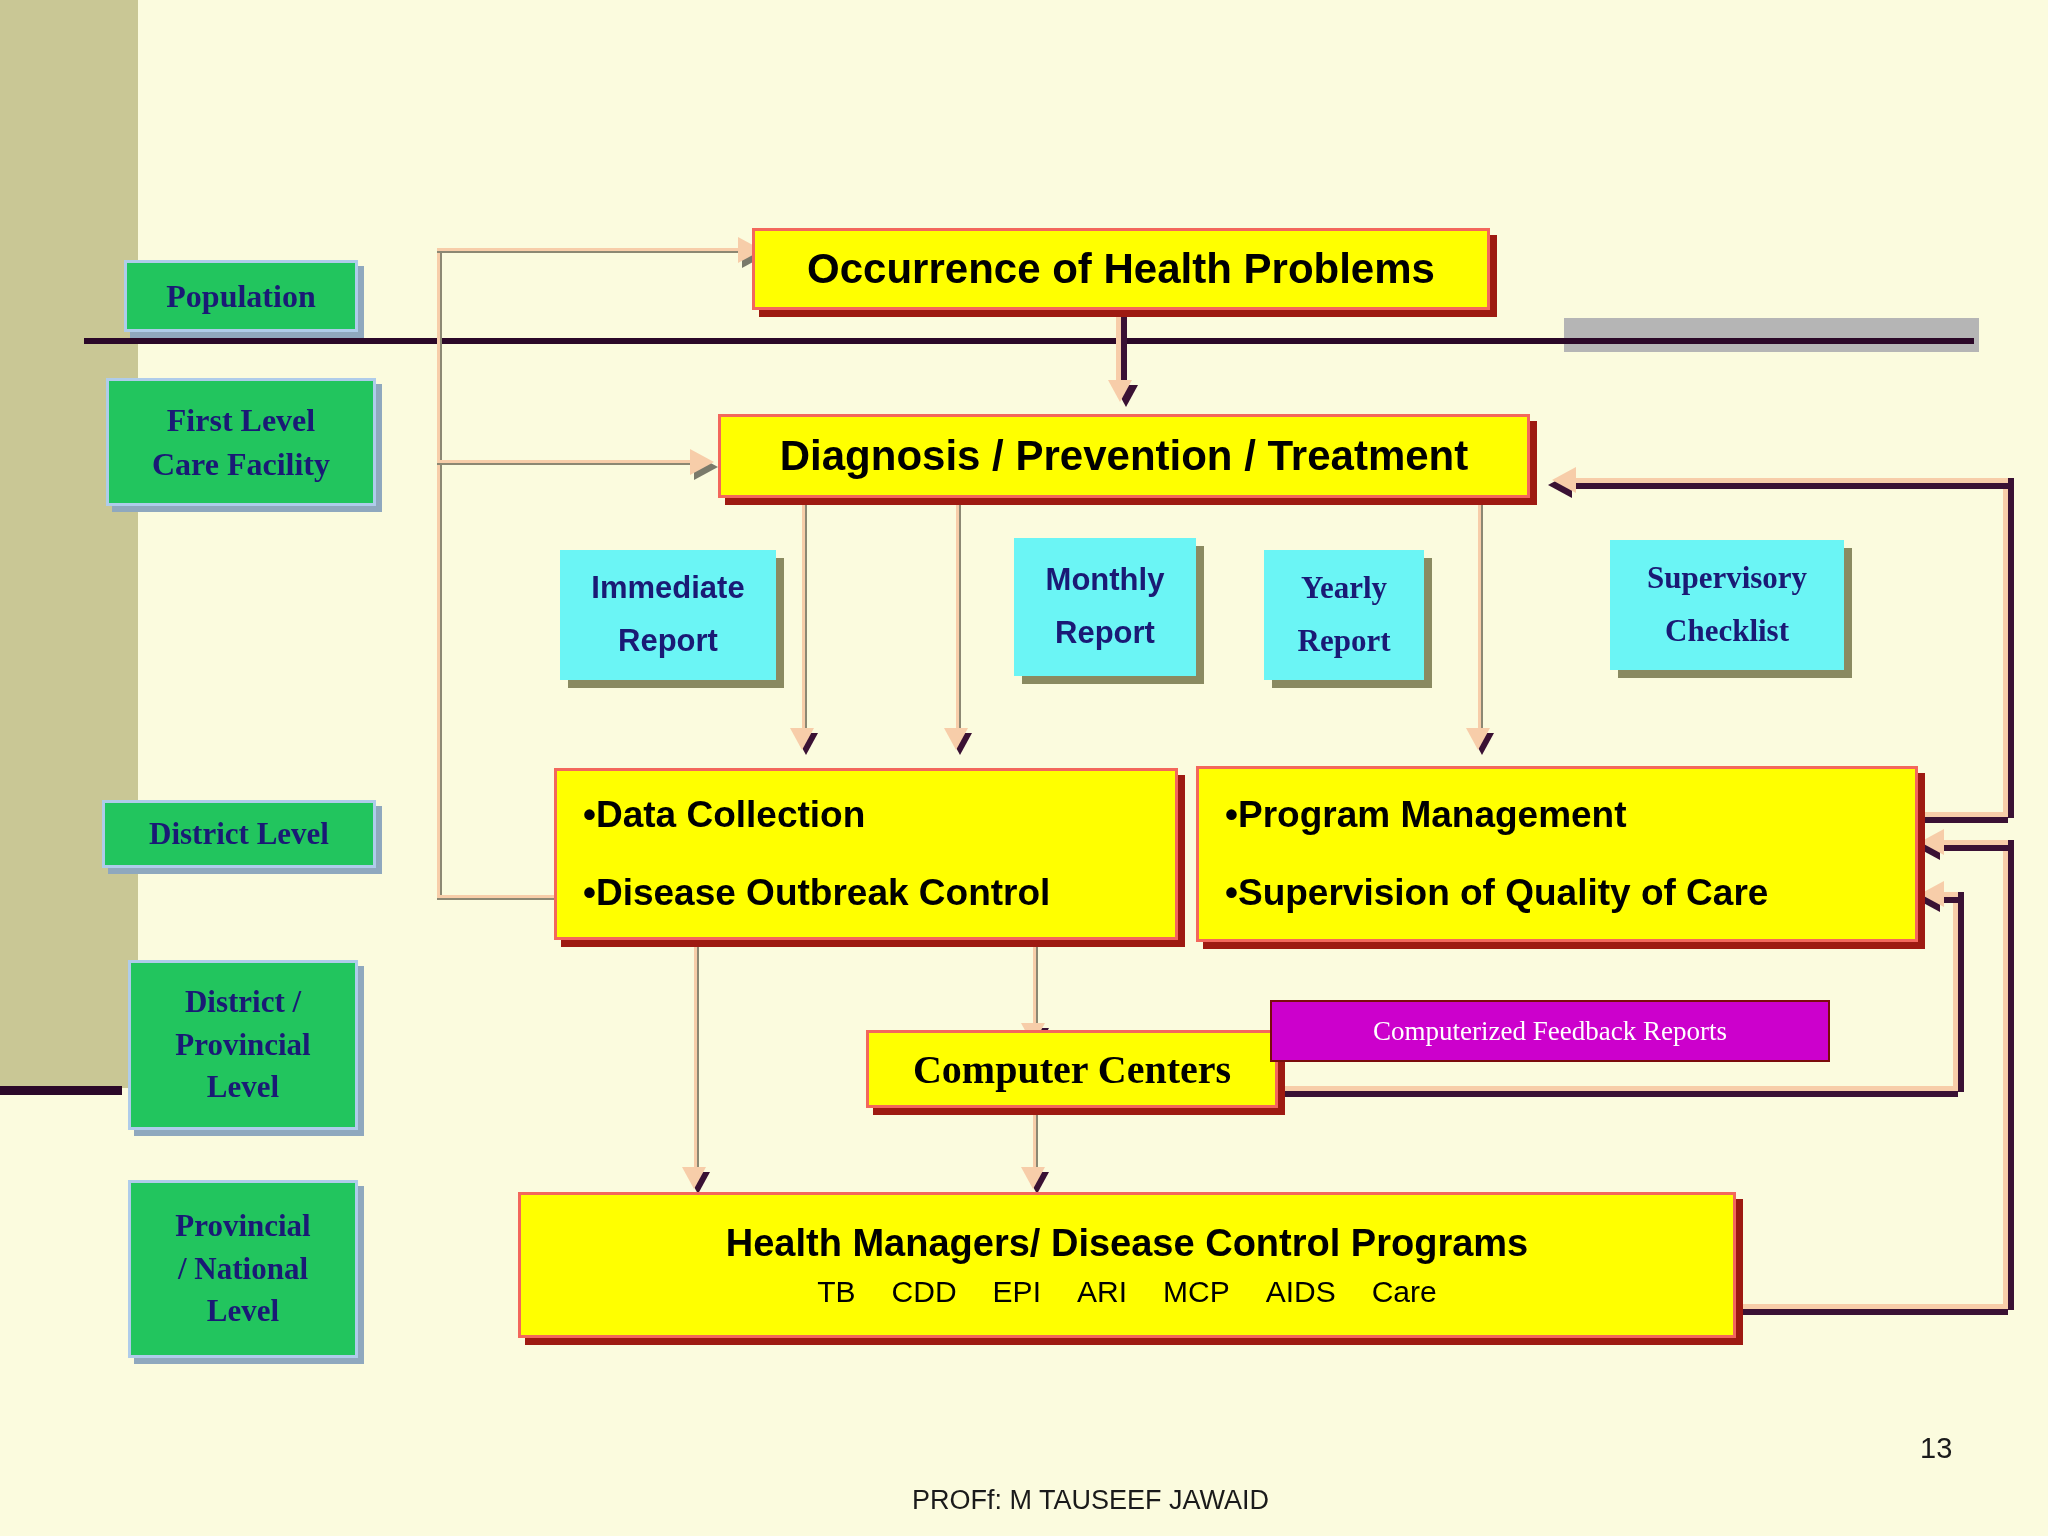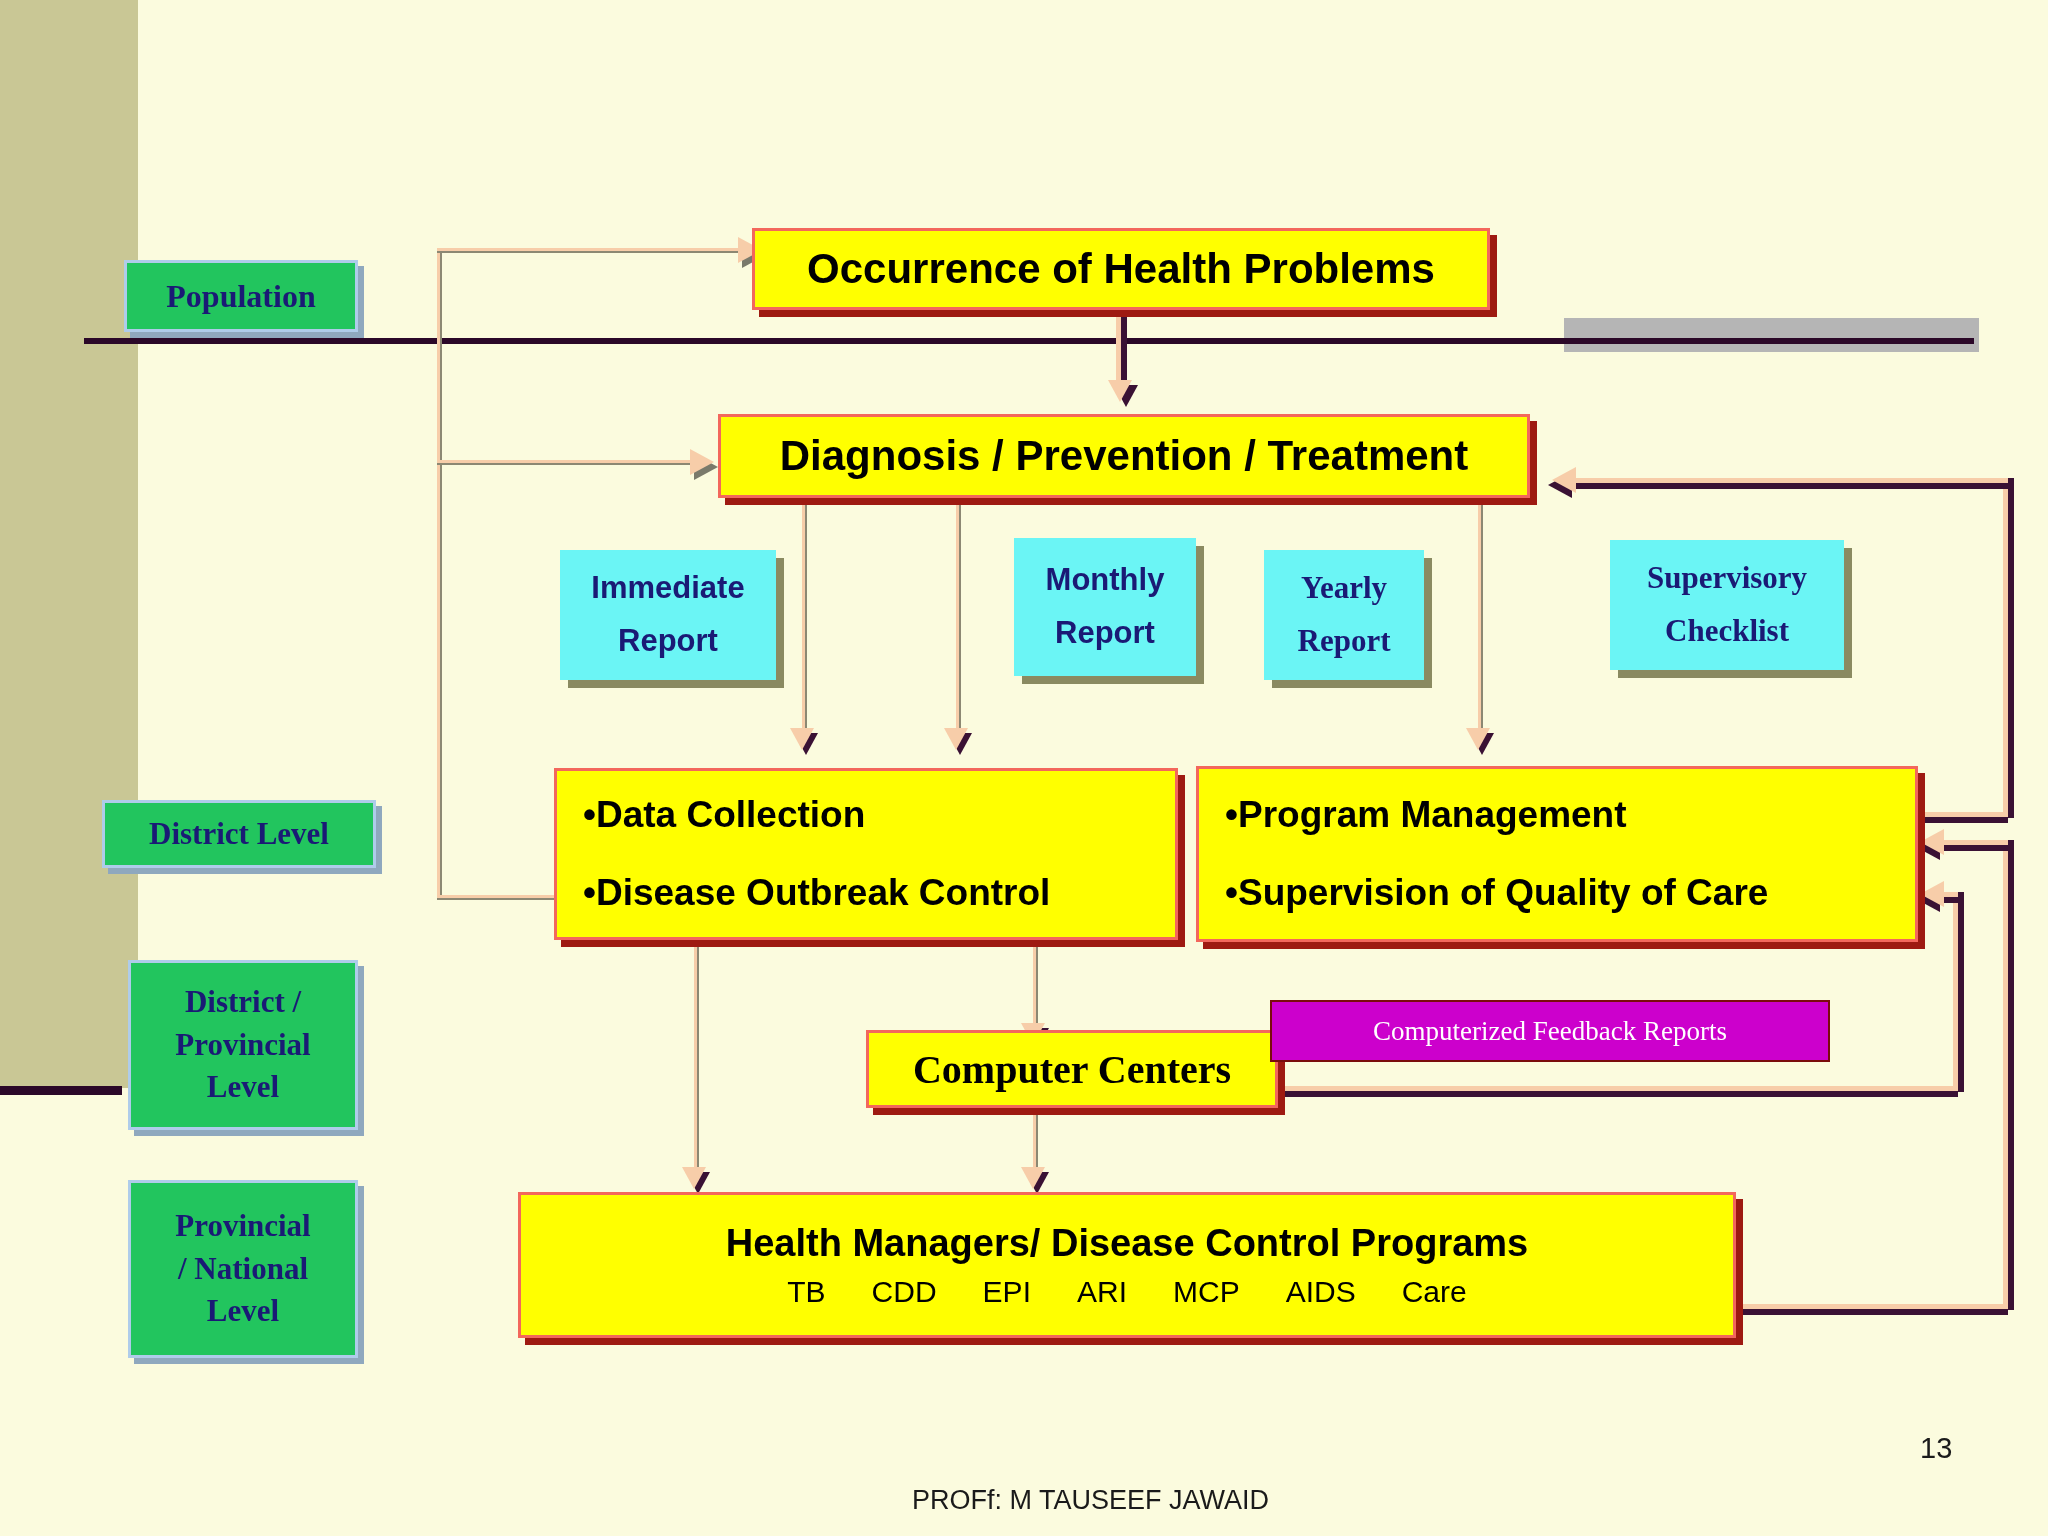--- a/index.html
+++ b/index.html
@@ -141,20 +141,24 @@
   <div class="olive-strip"></div>
   <div class="gray-block"></div>
   <div class="rule-top"></div>
   <div class="rule-bottom"></div>
 
 
   <div class="level" style="left:124px;top:260px;width:234px;height:72px;font-size:32px;">
     <span>Population</span>
   </div>
 
+  <div class="level" style="left:106px;top:378px;width:270px;height:128px;font-size:32px;">
+    <span>First Level</span>
+    <span>Care Facility</span>
+  </div>
 
   <div class="level" style="left:102px;top:800px;width:274px;height:68px;font-size:31px;">
     <span>District Level</span>
   </div>
 
   <div class="level" style="left:128px;top:960px;width:230px;height:170px;font-size:31px;">
     <span>District /</span>
     <span>Provincial</span>
     <span>Level</span>
   </div>
@@ -241,21 +245,21 @@
     <span>Computer Centers</span>
   </div>
 
   <div class="ybox left" style="left:1196px;top:766px;width:722px;height:176px;font-size:37px;line-height:2.1;">
     <span>•Program Management</span>
     <span>•Supervision of Quality of Care</span>
   </div>
 
   <div class="ybox center" style="left:518px;top:1192px;width:1218px;height:146px;font-size:38px;">
     <span style="margin-bottom:6px;">Health Managers/ Disease Control Programs</span>
-    <div style="display:flex;gap:46px;font-size:30px;font-weight:normal;margin-top:4px;">
+    <div style="display:flex;gap:36px;font-size:30px;font-weight:normal;margin-top:4px;">
       <span>TB</span>
       <span>CDD</span>
       <span>EPI</span>
       <span>ARI</span>
       <span>MCP</span>
       <span>AIDS</span>
       <span>Care</span>
     </div>
   </div>
 

